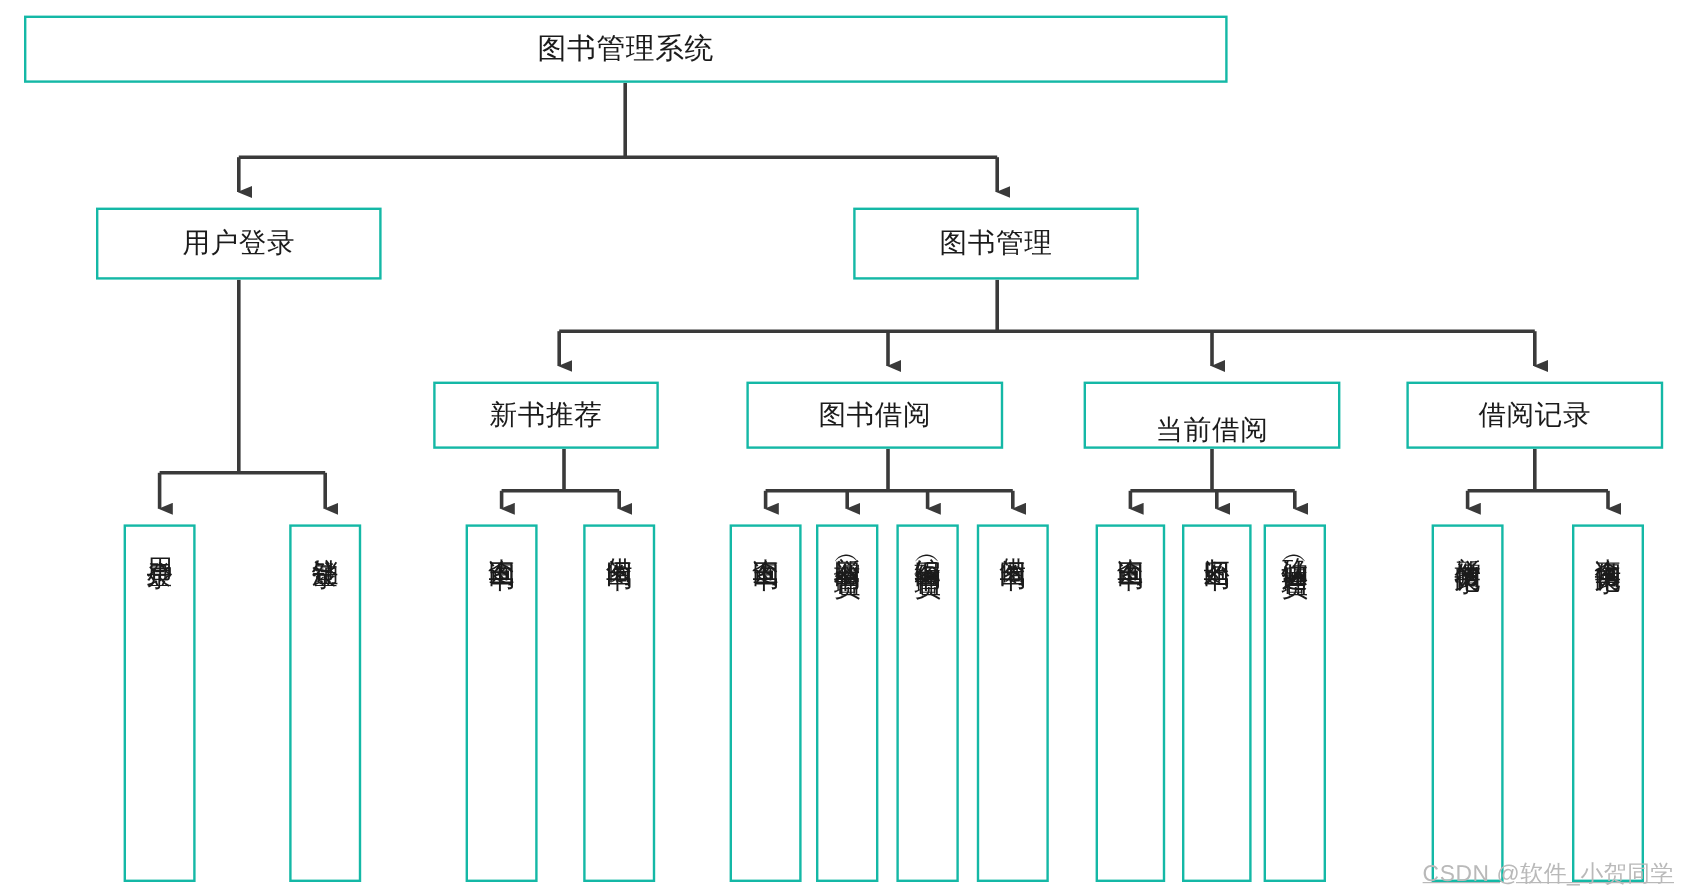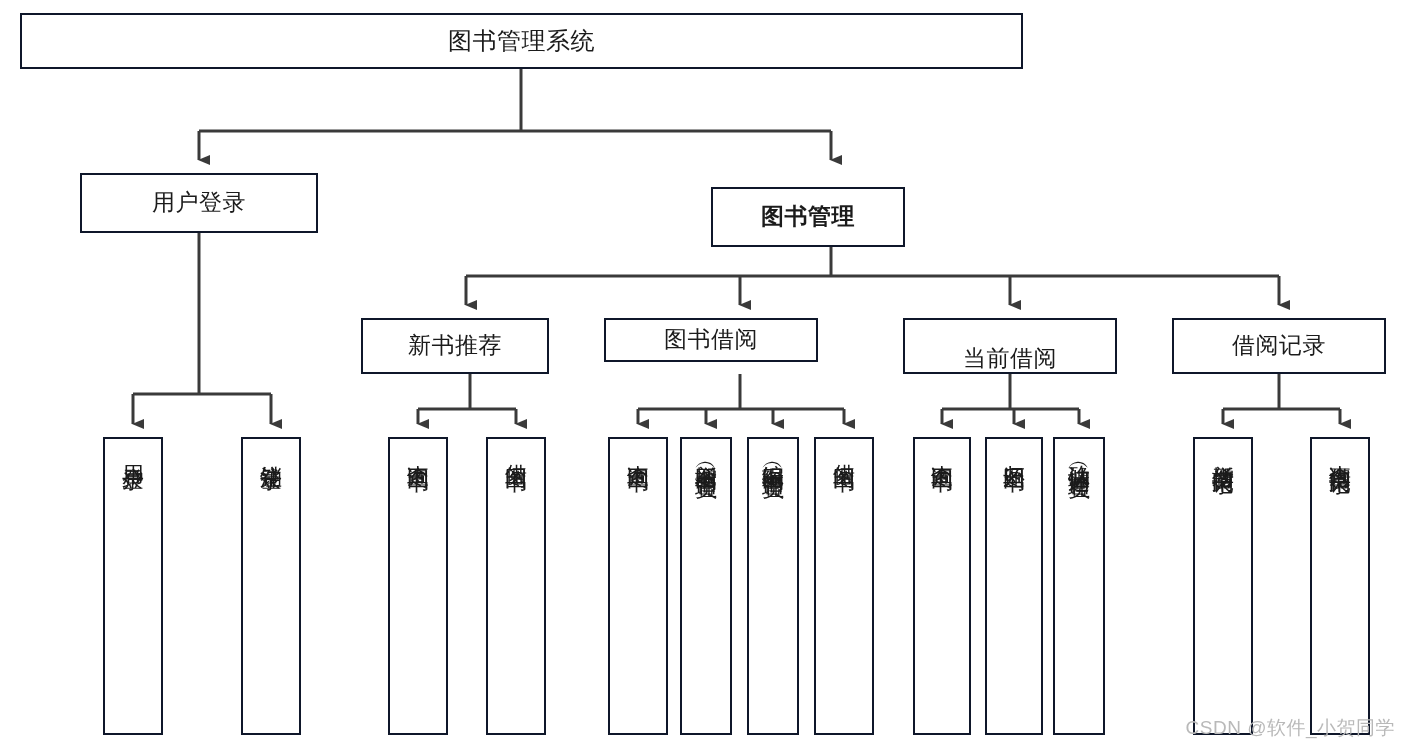--- a/index.html
+++ b/index.html
@@ -22,21 +22,21 @@
     left: 0;
     top: 0;
     width: 1405px;
     height: 747px;
     pointer-events: none;
   }
   .node {
     position: absolute;
     box-sizing: border-box;
     background: #ffffff;
-    border: 2px solid #0f172a;
+    border: 2px solid #14b8a6;
     display: flex;
     align-items: center;
     justify-content: center;
     color: #1b1b1b;
   }
   .node .label {
     display: block;
     text-align: center;
     line-height: 1.18;
   }
@@ -59,20 +59,21 @@
   }
   .node.root .label { font-size: 24px; }
   #watermark {
     position: absolute;
     right: 10px;
     bottom: 6px;
     font-size: 19px;
     color: #b9b9b9;
     white-space: nowrap;
     letter-spacing: 0.5px;
+    text-decoration: underline;
   }
 </style>
 </head>
 <body>
 
 <div id="canvas">
 
   <svg id="edges" viewBox="0 0 1405 747" xmlns="http://www.w3.org/2000/svg">
     <defs>
       <marker id="arrow" viewBox="0 0 10 12" refX="5" refY="11" markerWidth="10" markerHeight="12" orient="auto-start-reverse" markerUnits="userSpaceOnUse">
@@ -123,28 +124,28 @@
     </g>
   </svg>
 
   <div class="node horiz root" style="left: 20px; top: 13px; width: 1003px; height: 56px;">
     <span class="label">图书管理系统</span>
   </div>
 
   <div class="node horiz" style="left: 80px; top: 173px; width: 238px; height: 60px;">
     <span class="label">用户登录</span>
   </div>
-  <div class="node horiz" style="left: 711px; top: 187px; width: 194px; height: 60px; font-weight: bold;">
+  <div class="node horiz" style="left: 711px; top: 173px; width: 238px; height: 60px;">
     <span class="label">图书管理</span>
   </div>
 
   <div class="node horiz" style="left: 361px; top: 318px; width: 188px; height: 56px;">
     <span class="label">新书推荐</span>
   </div>
-  <div class="node horiz" style="left: 604px; top: 318px; width: 214px; height: 44px;">
+  <div class="node horiz" style="left: 622px; top: 318px; width: 214px; height: 56px;">
     <span class="label">图书借阅</span>
   </div>
   <div class="node horiz" style="left: 903px; top: 318px; width: 214px; height: 56px; align-items: flex-end;">
     <span class="label">当前借阅</span>
   </div>
   <div class="node horiz" style="left: 1172px; top: 318px; width: 214px; height: 56px;">
     <span class="label">借阅记录</span>
   </div>
 
   <div class="node vert" style="left: 103px; top: 437px; width: 60px; height: 298px;">

